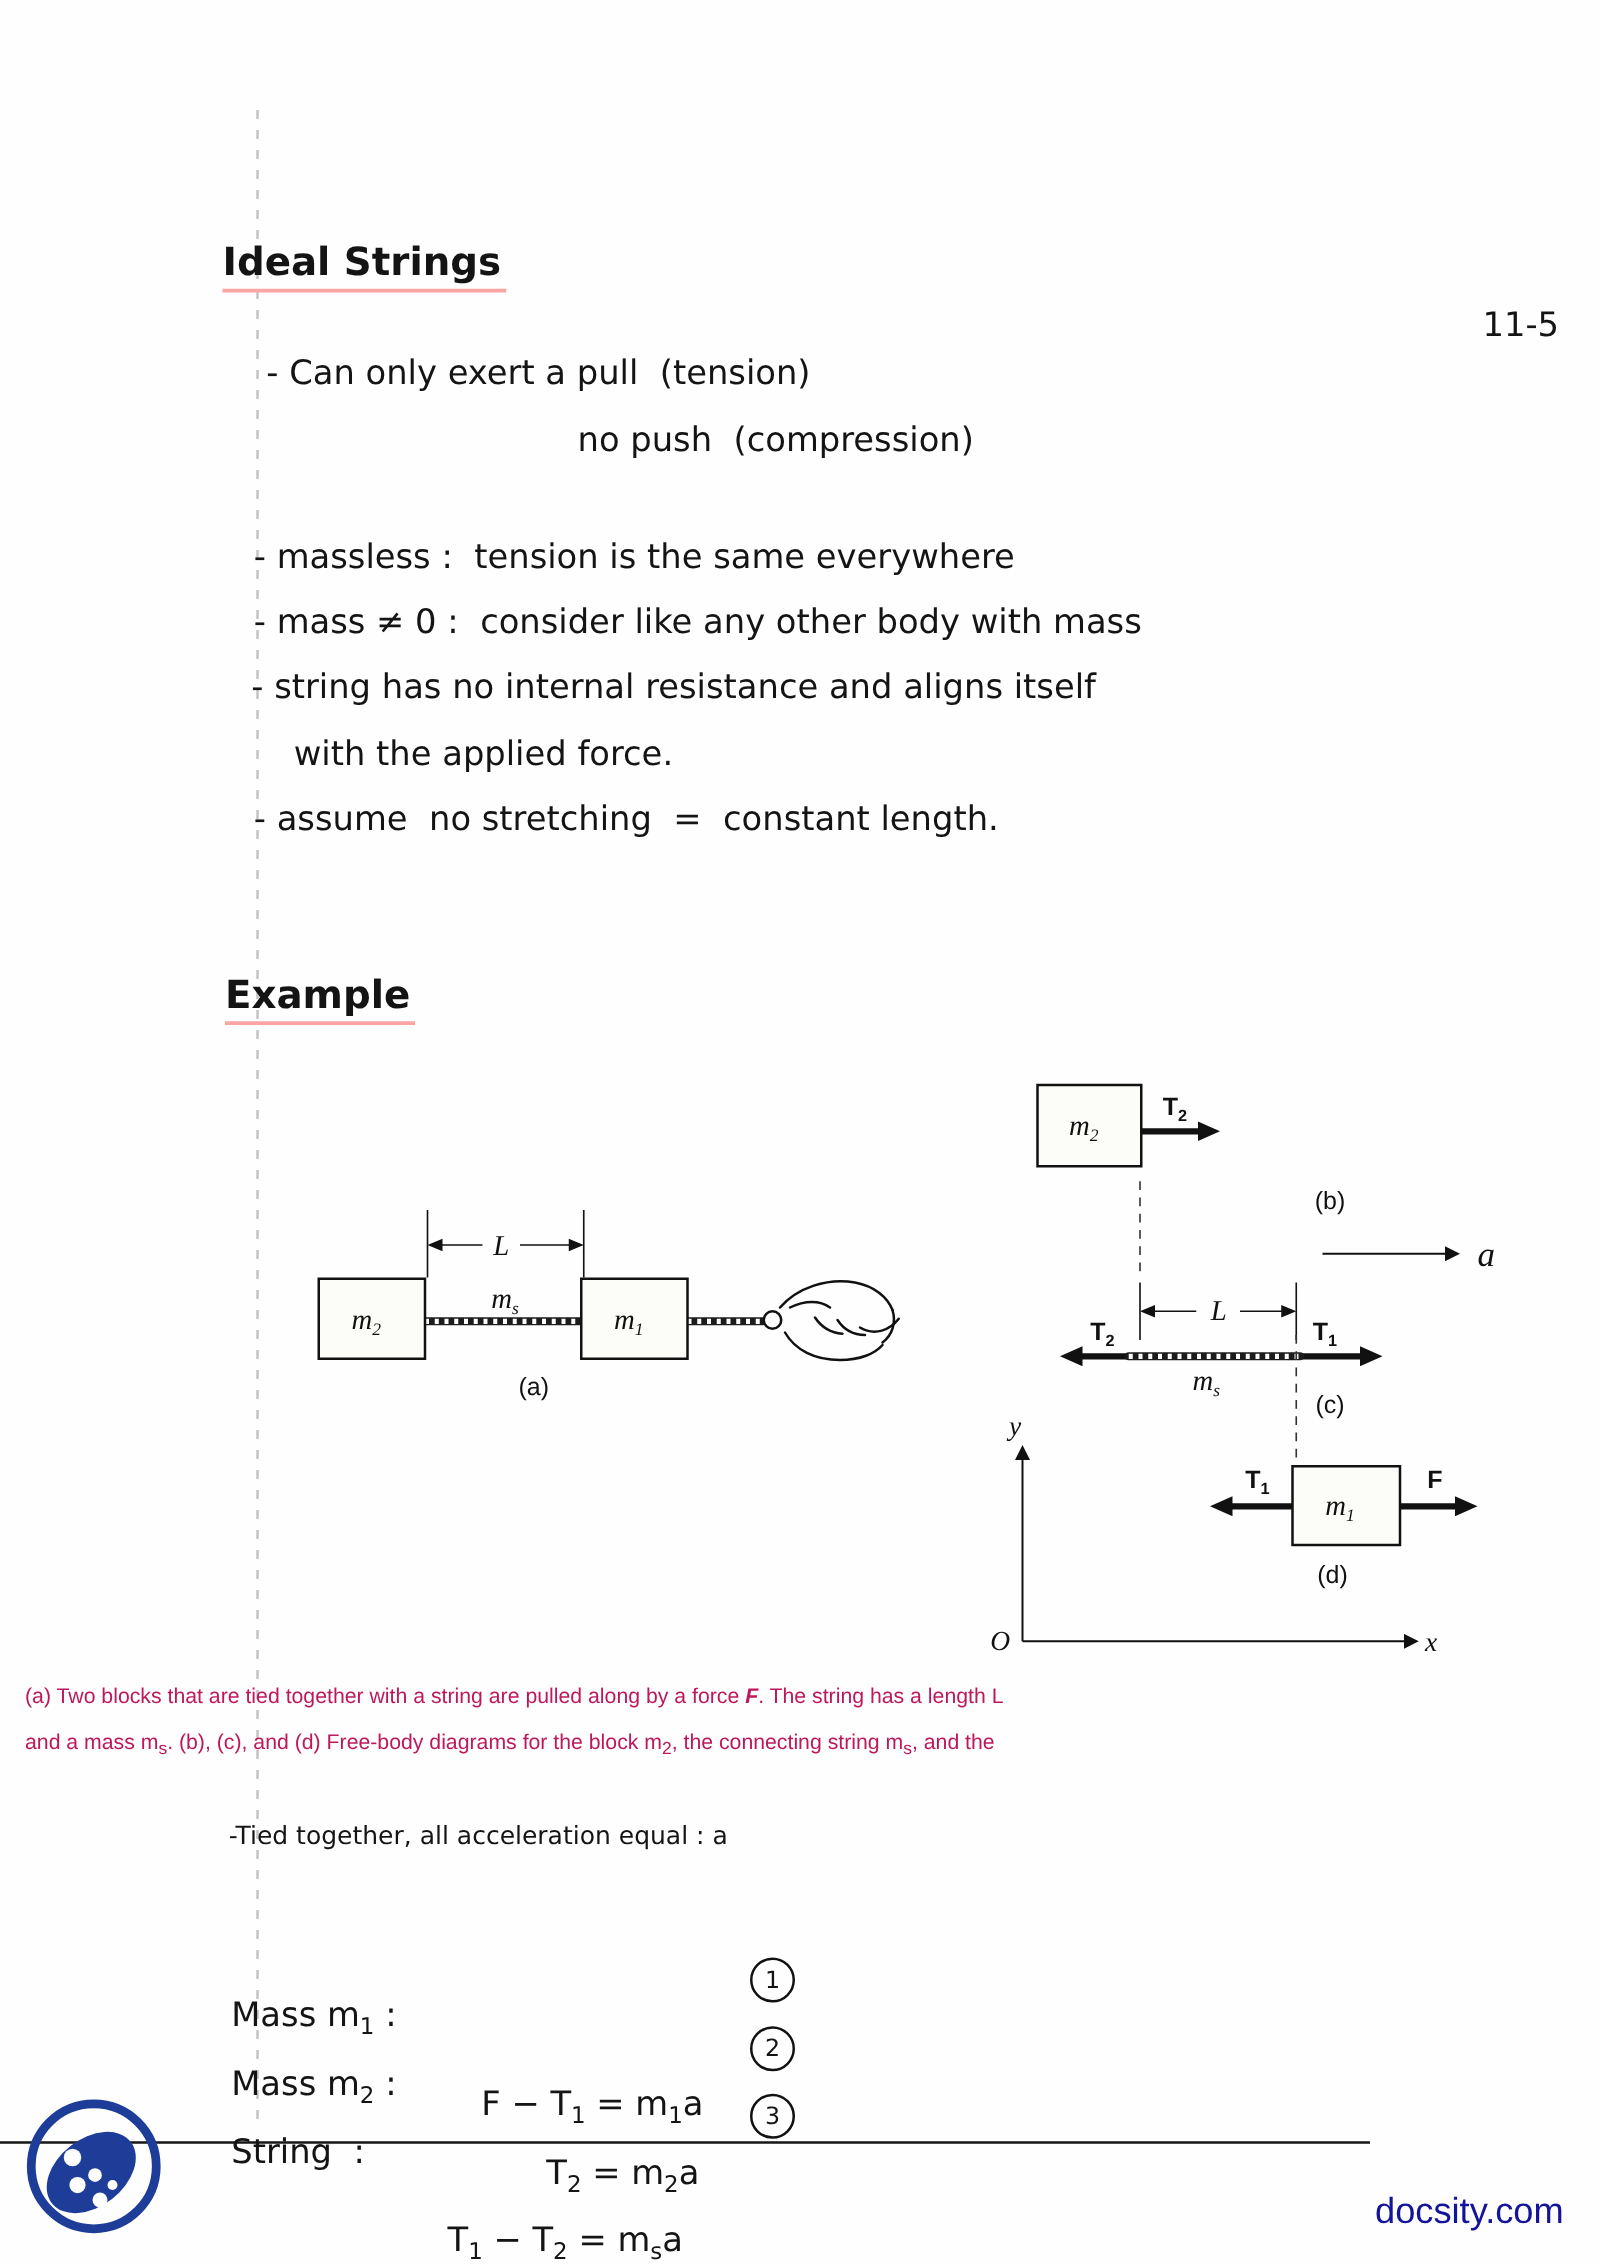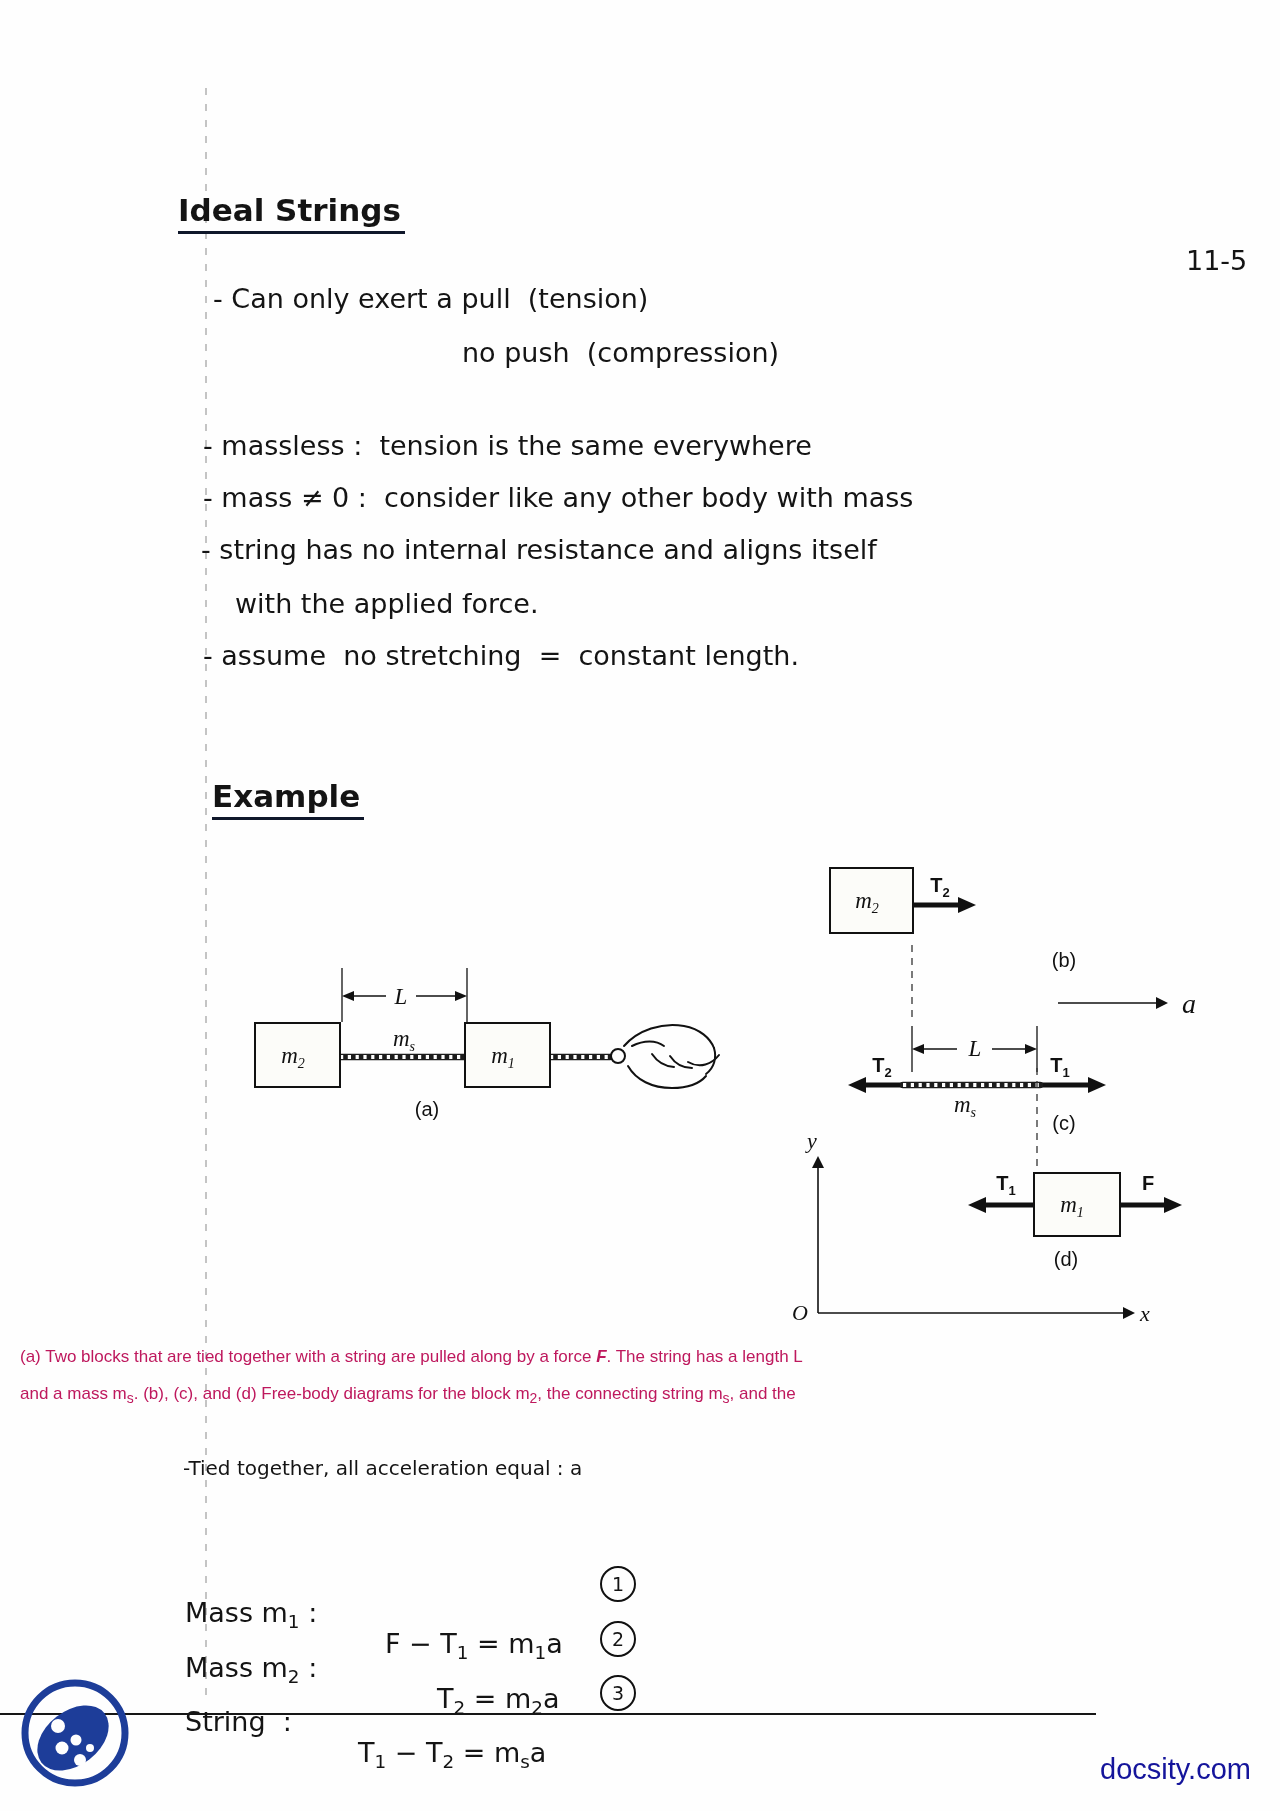--- a/index.html
+++ b/index.html
@@ -8,23 +8,23 @@
     font-family:"Liberation Sans",sans-serif;color:#1a1a1a;overflow:hidden;
   }
   
   .margin-line{
     position:absolute;left:205px;top:88px;width:2px;height:1615px;opacity:.5;
     background-image:repeating-linear-gradient(#8a8a8a 0 7px,transparent 7px 16px);
   }
   .divider{position:absolute;left:0;top:1713px;width:1096px;height:2px;background:#161616;}
   
   .hw{font-family:"DejaVu Sans",sans-serif;color:#141414;white-space:pre;}
-  .hw-title{position:absolute;font-size:31px;font-weight:600;border-bottom:3px solid #0f172a;padding:0 4px 3px 0;}
+  .hw-title{position:absolute;font-size:31px;font-weight:600;border-bottom:3px solid #fca5a5;padding:0 4px 3px 0;}
   #title{left:178px;top:192px;}
-  #example-heading{left:180px;top:778px;margin-left:32px;}
+  #example-heading{left:180px;top:778px;}
   .note-line{position:absolute;font-size:27px;}
   #note1{left:213px;top:283px;}
   #note2{left:462px;top:337px;}
   #note3{left:203px;top:430px;}
   #note4{left:203px;top:482px;}
   #note5{left:201px;top:534px;}
   #note6{left:235px;top:588px;}
   #note7{left:203px;top:640px;}
   #page-number{position:absolute;left:1186px;top:220px;font-size:27px;margin-top:25px;}
   .seg-u{text-underline-offset:4px;text-decoration-thickness:2px;}
@@ -49,21 +49,21 @@
   .accel-a{font-family:"Liberation Serif",serif;font-style:italic;font-size:28px;fill:#111;}
   
   #caption{position:absolute;left:20px;top:1339px;font-size:17px;line-height:36.5px;color:#be185d;}
   .caption-line{white-space:nowrap;}
   #caption sub{font-size:.82em;line-height:0;}
   
   #work-note{position:absolute;left:183px;top:1456px;font-size:20px;}
   .eq-row{position:absolute;left:0;width:1000px;height:48px;font-size:27px;}
   #eq1{top:1566px;} #eq2{top:1621px;} #eq3{top:1675px;}
   .eq-label{position:absolute;left:185px;}
-  .eq-formula{position:absolute;}
+  .eq-formula{position:absolute;margin-top:40px;}
   #eq1 .eq-formula{left:385px;}
   #eq2 .eq-formula{left:437px;}
   #eq3 .eq-formula{left:358px;}
   .eq-num{
     position:absolute;left:600px;top:0;width:32px;height:32px;border:2.5px solid #111;border-radius:50%;
     display:flex;align-items:center;justify-content:center;font-size:19px;
   }
   
   #logo{position:absolute;left:18px;top:1676px;}
   #brand{position:absolute;left:1100px;top:1753px;font-size:29px;color:#14149b;font-family:"Liberation Sans",sans-serif;}

